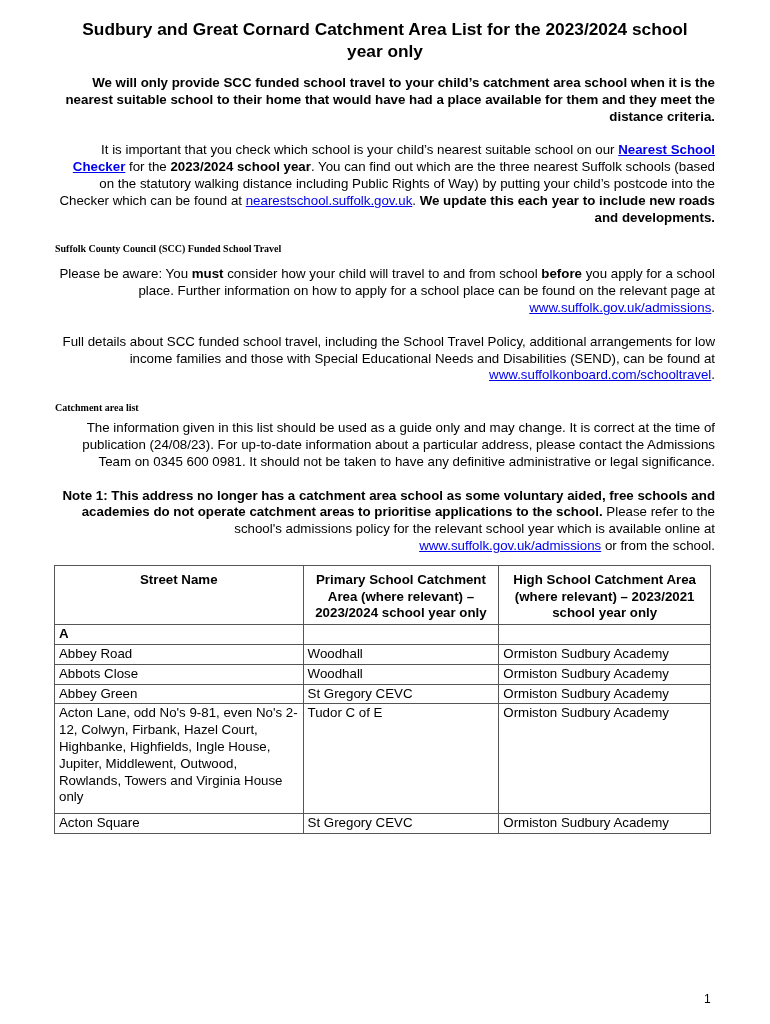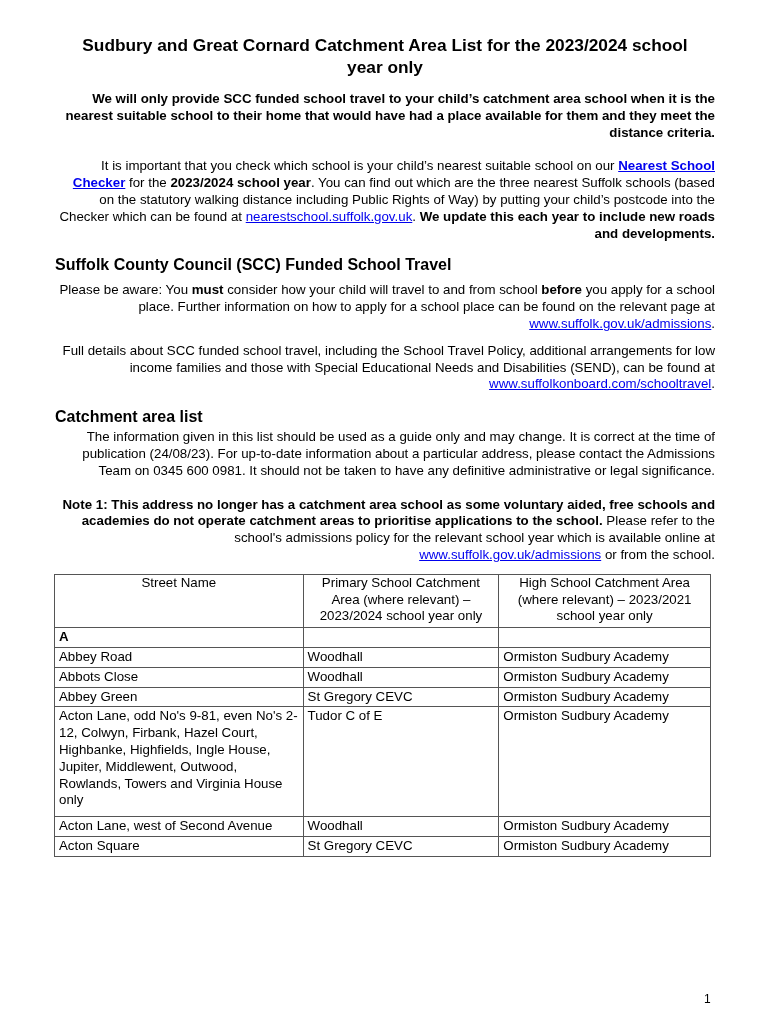--- a/index.html
+++ b/index.html
@@ -1,46 +1,46 @@
 <!DOCTYPE html>
 <html><head>
 <meta charset="utf-8">
 <style>
   html, body { margin:0; padding:0; background:#ffffff; }
   body { width:770px; height:1024px; position:relative; overflow:hidden;
          font-family:"Liberation Sans", sans-serif; color:#000; }
-  .page { position:absolute; left:55px; top:34px; width:660px; }
+  .page { position:absolute; left:55px; top:18px; width:660px; }
   h1 { margin:0; font-size:17.3px; font-weight:bold; text-align:center; line-height:22px; }
   .p { font-size:13.3px; line-height:16.8px; margin:0;text-align:right; }
   .b { font-weight:bold; }
   a { color:#0000ee; text-decoration:underline; }
   a.bold { font-weight:bold; }
-  h2 { margin:0; font-size:16px; font-weight:bold; line-height:20px; }
+  h2 { margin:0; font-size:10px; font-weight:bold; line-height:20px;font-family:Liberation Serif, serif; }
   table { border-collapse:collapse; width:657px; font-size:13.3px; line-height:16.8px; }
   td, th { border:1px solid #555; vertical-align:top; padding:1px 4px 1px 4px; }
-  th { font-weight:normal; text-align:center; padding-top:0; padding-bottom:2px; }
+  th { font-weight:bold; text-align:center; padding-top:6px; padding-bottom:2px; }
   .pagenum { position:absolute; left:704px; top:992px; font-size:12px; }
 </style>
 </head>
 <body>
 
 <div class="page">
   <h1 style="padding:0 20px;">Sudbury and Great Cornard Catchment Area List for the 2023/2024 school year only</h1>
 
   <p class="p b" style="margin-top:13px;">We will only provide SCC funded school travel to your child’s catchment area school when it is the nearest suitable school to their home that would have had a place available for them and they meet the distance criteria.</p>
 
   <p class="p" style="margin-top:17px;">
     <span>It is important that you check which school is your child’s nearest suitable school on our </span><a class="bold" href="#">Nearest School Checker</a><span> for the </span><span class="b">2023/2024 school year</span><span>. You can find out which are the three nearest Suffolk schools (based on the statutory walking distance including Public Rights of Way) by putting your child’s postcode into the Checker which can be found at </span><a href="#">nearestschool.suffolk.gov.uk</a><span>. </span><span class="b">We update this each year to include new roads and developments.</span>
   </p>
 
   <h2 style="margin-top:13px;">Suffolk County Council (SCC) Funded School Travel</h2>
   <p class="p" style="margin-top:7px;">
     <span>Please be aware: You </span><span class="b">must</span><span> consider how your child will travel to and from school </span><span class="b">before</span><span> you apply for a school place. Further information on how to apply for a school place can be found on the relevant page at </span><a href="#">www.suffolk.gov.uk/admissions</a><span>.</span>
   </p>
-  <p class="p" style="margin-top:10px;">
+  <p class="p" style="margin-top:17px;">
     <span>Full details about SCC funded school travel, including the School Travel Policy, additional arrangements for low income families and those with Special Educational Needs and Disabilities (SEND), can be found at </span><a href="#">www.suffolkonboard.com/schooltravel</a><span>.</span>
   </p>
 
   <h2 style="margin-top:14px;">Catchment area list</h2>
   <p class="p" style="margin-top:2px;">The information given in this list should be used as a guide only and may change. It is correct at the time of publication (24/08/23). For up-to-date information about a particular address, please contact the Admissions Team on 0345 600 0981. It should not be taken to have any definitive administrative or legal significance.</p>
   <p class="p" style="margin-top:17px;">
     <span class="b">Note 1: This address no longer has a catchment area school as some voluntary aided, free schools and academies do not operate catchment areas to prioritise applications to the school.</span><span> Please refer to the school's admissions policy for the relevant school year which is available online at </span><a href="#">www.suffolk.gov.uk/admissions</a><span> or from the school.</span>
   </p>
 
   <table style="margin-top:10px; margin-left:-1px;">
@@ -74,25 +74,20 @@
       <td>Abbey Green</td>
       <td>St Gregory CEVC</td>
       <td>Ormiston Sudbury Academy</td>
     </tr>
     <tr>
       <td style="padding-bottom:7px;">Acton Lane, odd No's 9-81, even No's 2-12, Colwyn, Firbank, Hazel Court, Highbanke, Highfields, Ingle House, Jupiter, Middlewent, Outwood, Rowlands, Towers and Virginia House only</td>
       <td>Tudor C of E</td>
       <td>Ormiston Sudbury Academy</td>
     </tr>
     <tr>
-      <td>Acton Lane, west of Second Avenue</td>
-      <td>Woodhall</td>
-      <td>Ormiston Sudbury Academy</td>
-    </tr>
-    <tr>
       <td>Acton Square</td>
       <td>St Gregory CEVC</td>
       <td>Ormiston Sudbury Academy</td>
     </tr>
   </tbody>
     </table>
 </div>
 
 <div class="pagenum">1</div>
 

